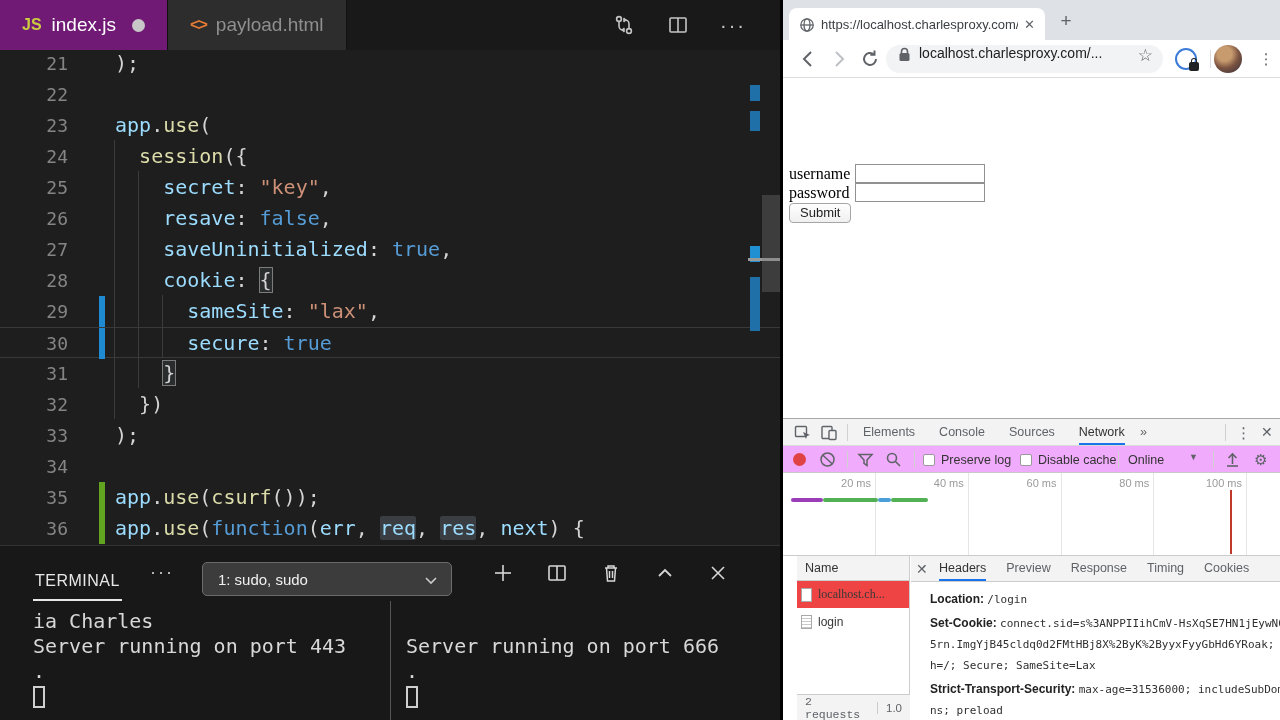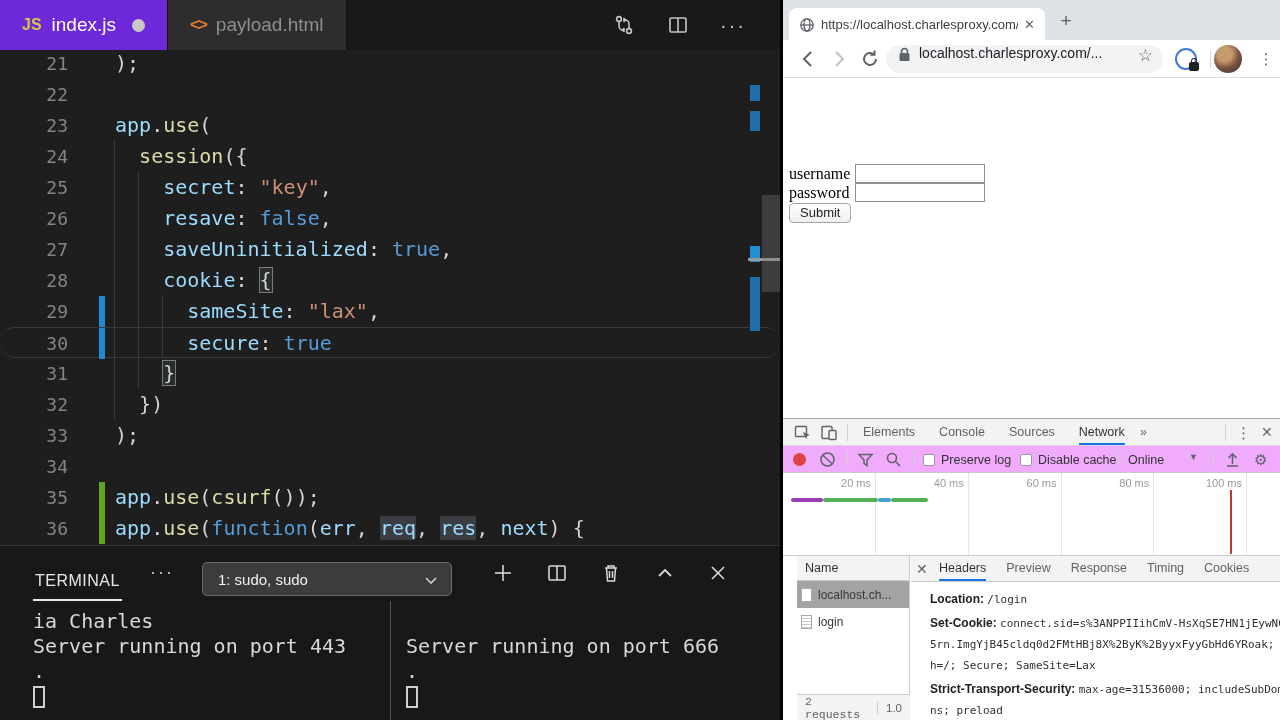--- a/index.html
+++ b/index.html
@@ -5,21 +5,21 @@
   * { margin:0; padding:0; box-sizing:border-box; }
   html,body { width:1280px; height:720px; overflow:hidden; background:#000; }
   body { font-family:"Liberation Sans", sans-serif; }
   #root { position:relative; width:1280px; height:720px; display:flex; }
 
   
   #vscode { position:relative; width:780px; height:720px; background:#1e1e1e; overflow:hidden; }
 
   #vs-tabbar { position:absolute; top:0; left:0; width:780px; height:50px; background:#191919; display:flex; align-items:stretch; }
   .vs-tab { display:flex; align-items:center; padding:0 22px; font-size:19px; border-right:1px solid #111; }
-  .vs-tab.active { background:#6d28d9; color:#ffffff; }
+  .vs-tab.active { background:#701a75; color:#ffffff; }
   .vs-tab.inactive { background:#2d2d2d; color:#8f8f8f; }
   .js-badge { color:#cbcb41; font-weight:bold; font-size:16px; margin-right:10px; }
   .html-badge { color:#e37933; font-weight:bold; font-size:17px; margin-right:10px; letter-spacing:-2px; }
   .dirty-dot { width:13px; height:13px; border-radius:50%; background:#c8c8c8; margin-left:16px; }
   #vs-actions { margin-left:auto; display:flex; align-items:center; gap:30px; padding-right:34px; color:#c5c5c5; }
   #vs-actions svg { display:block; }
 
   #editor { position:absolute; top:50px; left:0; width:780px; height:495px; overflow:hidden; }
   .code-row { position:absolute; left:0; width:780px; height:31px; }
   .line-num { position:absolute; left:0; top:0; width:68px; text-align:right; font-family:"DejaVu Sans Mono", monospace; font-size:18px; line-height:31px; color:#858585; }
@@ -94,21 +94,21 @@
   .cb-label { position:absolute; top:6px; height:16px; line-height:16px; color:#333; }
   #dt-timeline { position:absolute; top:54px; left:0; right:0; height:83px; background:#fff; border-bottom:1px solid #ccc; overflow:hidden; }
   .grid-v { position:absolute; top:0; bottom:0; width:1px; background:#e5e5e5; }
   .tick-label { position:absolute; top:4px; width:60px; text-align:right; font-size:11px; color:#9a9a9a; }
   .ov-seg { position:absolute; top:25px; height:4px; border-radius:2px; }
   #load-line { position:absolute; top:17px; width:2px; height:64px; background:#c0392b; }
   #dt-table { position:absolute; top:137px; left:14px; right:0; height:165px; }
   #name-col { position:absolute; left:0; top:0; width:113px; height:165px; border-right:1px solid #ccc; background:#fff; }
   #name-header { height:25px; line-height:25px; background:#f3f3f3; border-bottom:1px solid #ccc; padding-left:8px; color:#333; }
   .req-row { height:27px; display:flex; align-items:center; padding-left:4px; color:#383838; font-size:12px; white-space:nowrap; overflow:hidden; }
-  .req-row.selected { background:#a3a3a3; }
+  .req-row.selected { background:#ef4444;font-family:Liberation Serif, serif; }
   .doc-icon { width:11px; height:14px; border:1px solid #a9a9a9; background:#fff; margin-right:6px; flex:none; }
   .doc-icon.lines { background:repeating-linear-gradient(#fff 0 2px, #c9c9c9 2px 3px); }
   #req-summary { position:absolute; left:0; top:138px; width:113px; height:27px; background:#f3f3f3; border-top:1px solid #ccc; display:flex; align-items:center; font-size:11.5px; color:#5f6368; }
   #req-summary .sum-a { padding:0 8px;font-family:Liberation Mono, monospace; }
   #req-summary .sum-b { padding:0 8px; border-left:1px solid #ccc; }
   #detail-pane { position:absolute; left:114px; top:0; right:0; height:165px; }
   #detail-tabs-row { height:26px; background:#f3f3f3; border-bottom:1px solid #ccc; position:relative; }
   #detail-close { position:absolute; left:5px; top:0; height:26px; line-height:26px; color:#5f6368; font-size:14px; }
   #dt-detail-tabs { position:absolute; left:28px; top:0; height:26px; display:flex; gap:20px; }
   .detail-tab { height:25px; line-height:25px; color:#5f6368; }
@@ -189,21 +189,21 @@
           </div>
           <div class="code-row" style="top: 215px;">
             <div class="line-num">28</div>
             <div class="code-text"><span class="tok-fg">    </span><span class="tok-pr">cookie</span><span class="tok-fg">: </span><span class="tok-bx">{</span></div>
           </div>
           <div class="code-row" style="top: 246px;">
             <div class="line-num">29</div>
             <div class="git-bar git-mod"></div>
             <div class="code-text"><span class="tok-fg">      </span><span class="tok-pr">sameSite</span><span class="tok-fg">: </span><span class="tok-st">"lax"</span><span class="tok-fg">,</span></div>
           </div>
-          <div class="code-row active-line" style="top: 277px; border-radius: 15px;">
+          <div class="code-row active-line" style="top: 277px;">
             <div class="line-num">30</div>
             <div class="git-bar git-mod"></div>
             <div class="code-text"><span class="tok-fg">      </span><span class="tok-pr">secure</span><span class="tok-fg">: </span><span class="tok-kw">true</span></div>
           </div>
           <div class="code-row" style="top: 308px;">
             <div class="line-num">31</div>
             <div class="code-text"><span class="tok-fg">    </span><span class="tok-bx">}</span></div>
           </div>
           <div class="code-row" style="top: 339px;">
             <div class="line-num">32</div>

